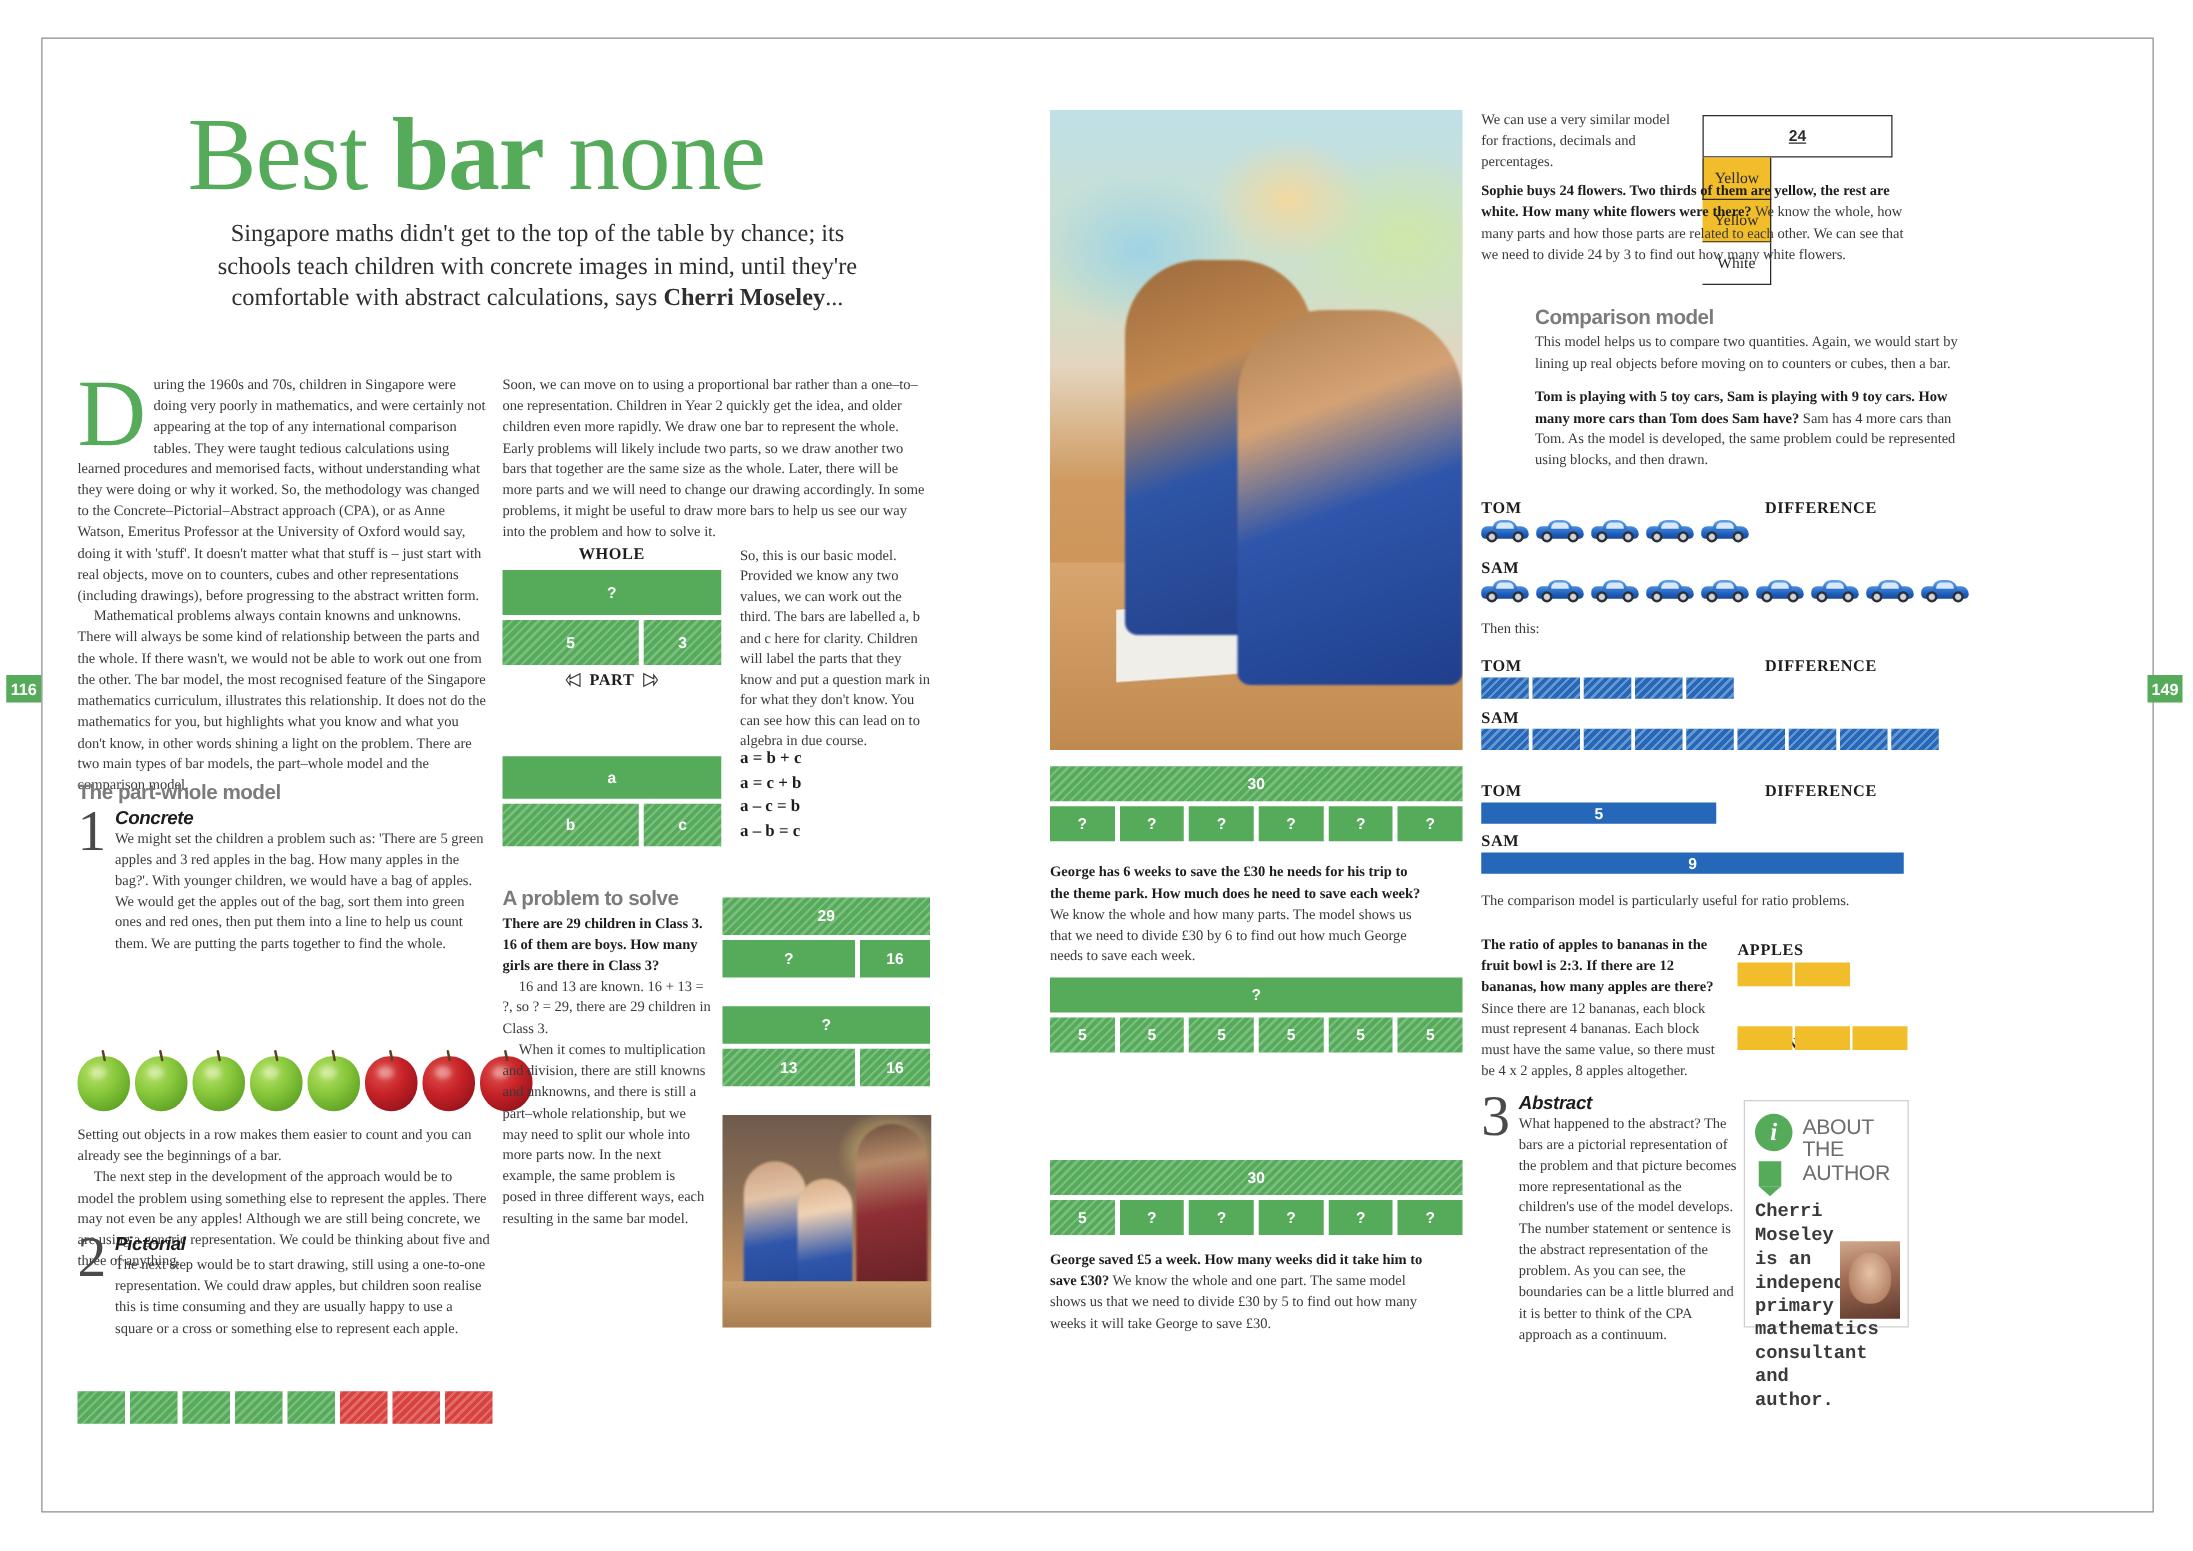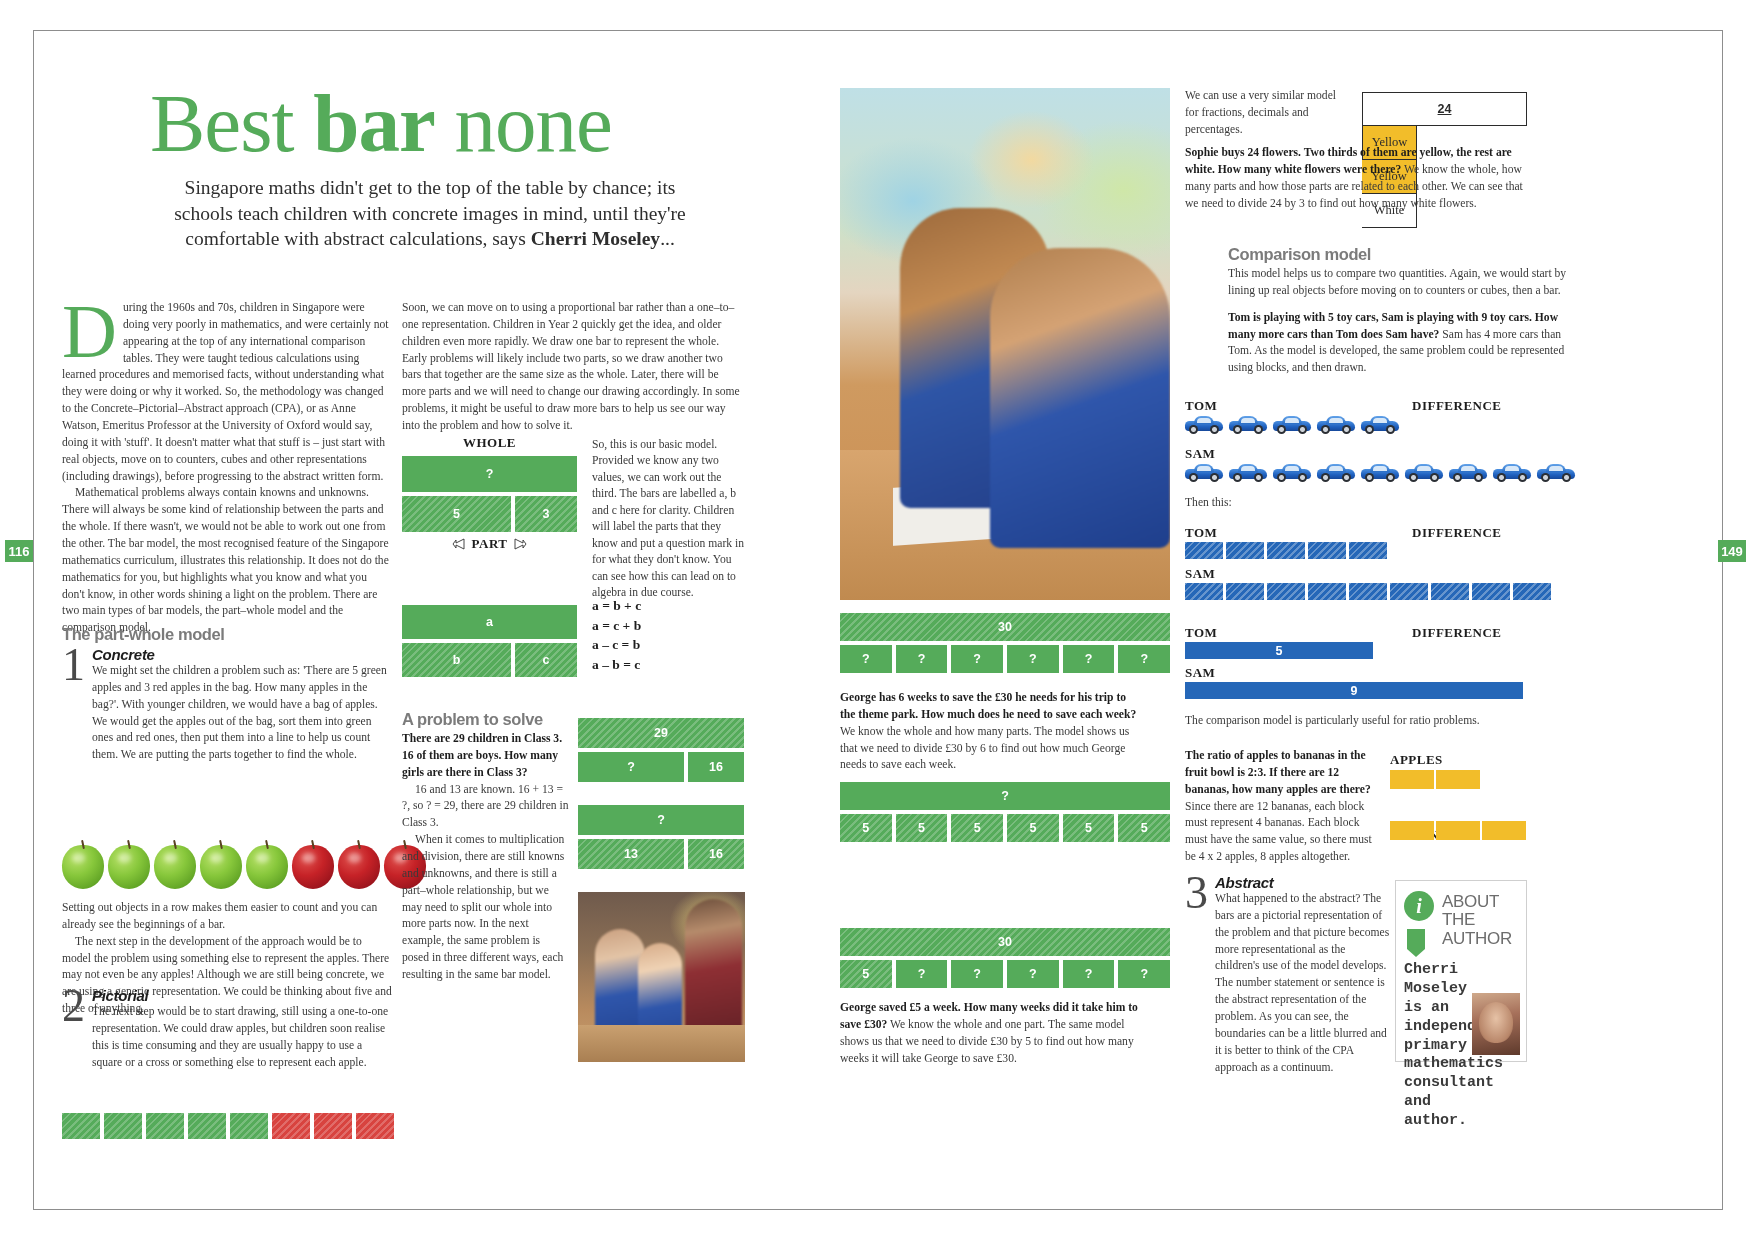--- a/index.html
+++ b/index.html
@@ -504,21 +504,21 @@
   </div>
   <div class="col" style="left:840px; top:1000px; width:300px;">
     <p><span class="qbold">George saved £5 a week. How many weeks did it take him to save £30?</span><span> We know the whole and one part. The same model shows us that we need to divide £30 by 5 to find out how many weeks it will take George to save £30.</span></p>
   </div>
 
   <div class="col" style="left:1185px; top:88px; width:165px;">
     <p>We can use a very similar model for fractions, decimals and percentages.</p>
   </div>
 
   <div style="position:absolute; left:1362px; top:92px; width:165px;">
-    <div class="bar white-cell" style="width:165px;height:34px;text-decoration:underline;">24</div>
+    <div class="bar white-cell" style="width:152px;height:34px;text-decoration:underline;">24</div>
     <div style="display:flex;flex-direction:column;">
       <div class="bar yellow" style="width:55px;height:34px;border:1px solid #2b2b2b;border-top:none;color:#2b2b2b;font-weight:normal;font-family:'Liberation Serif',serif;">Yellow</div>
       <div class="bar yellow" style="width:55px;height:34px;border:1px solid #2b2b2b;border-top:none;border-left:none;color:#2b2b2b;font-weight:normal;font-family:'Liberation Serif',serif;">Yellow</div>
       <div class="bar white-cell" style="width:55px;height:34px;border-top:none;border-left:none;font-weight:normal;font-family:'Liberation Serif',serif;">White</div>
     </div>
   </div>
 
   <div class="col" style="left:1185px; top:145px; width:342px;">
     <p><span class="qbold">Sophie buys 24 flowers. Two thirds of them are yellow, the rest are white. How many white flowers were there?</span><span> We know the whole, how many parts and how those parts are related to each other. We can see that we need to divide 24 by 3 to find out how many white flowers.</span></p>
   </div>

